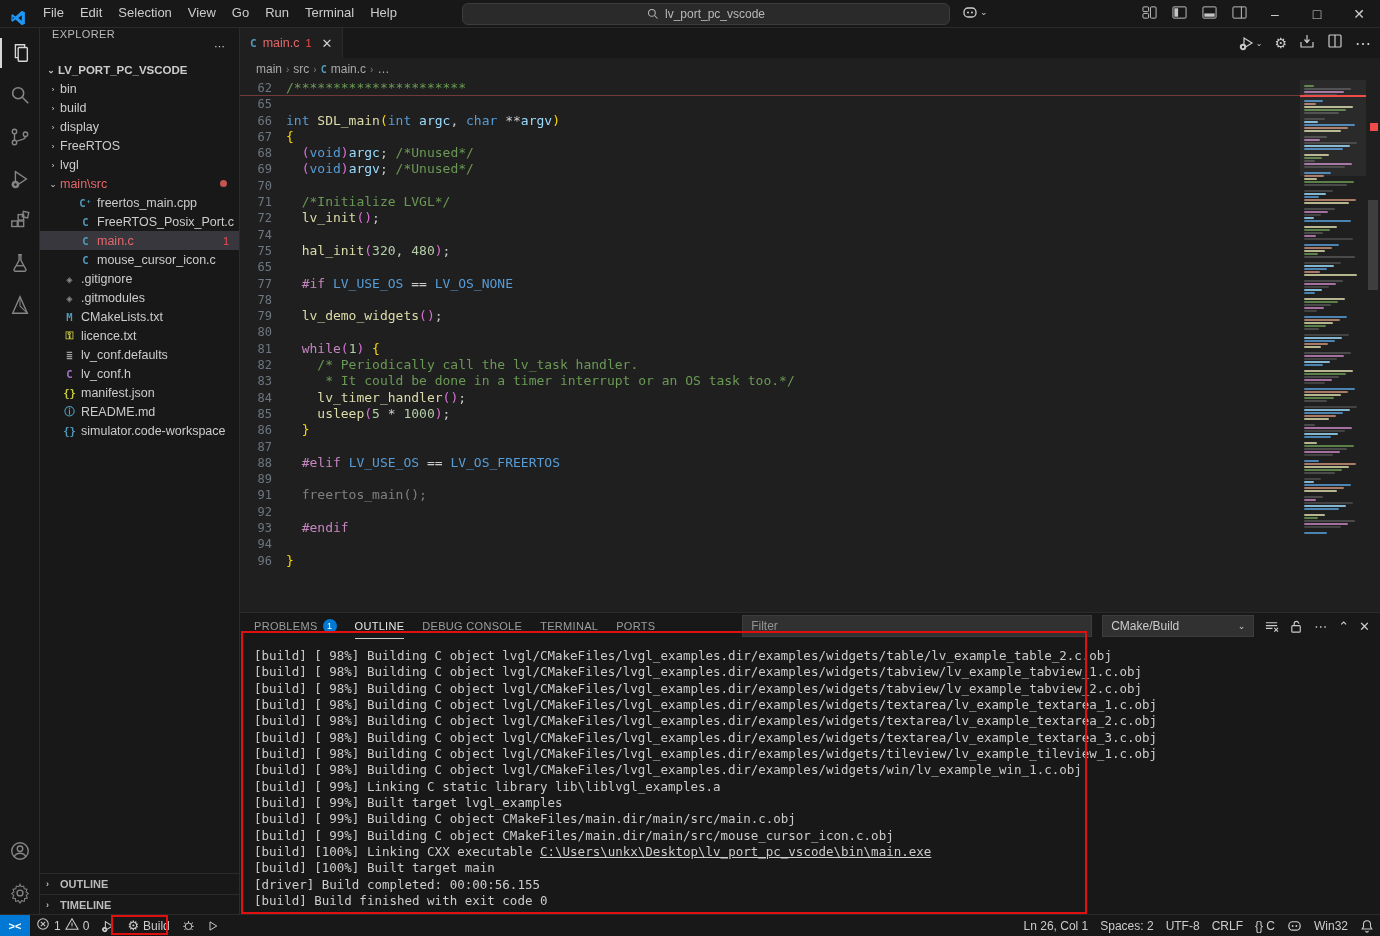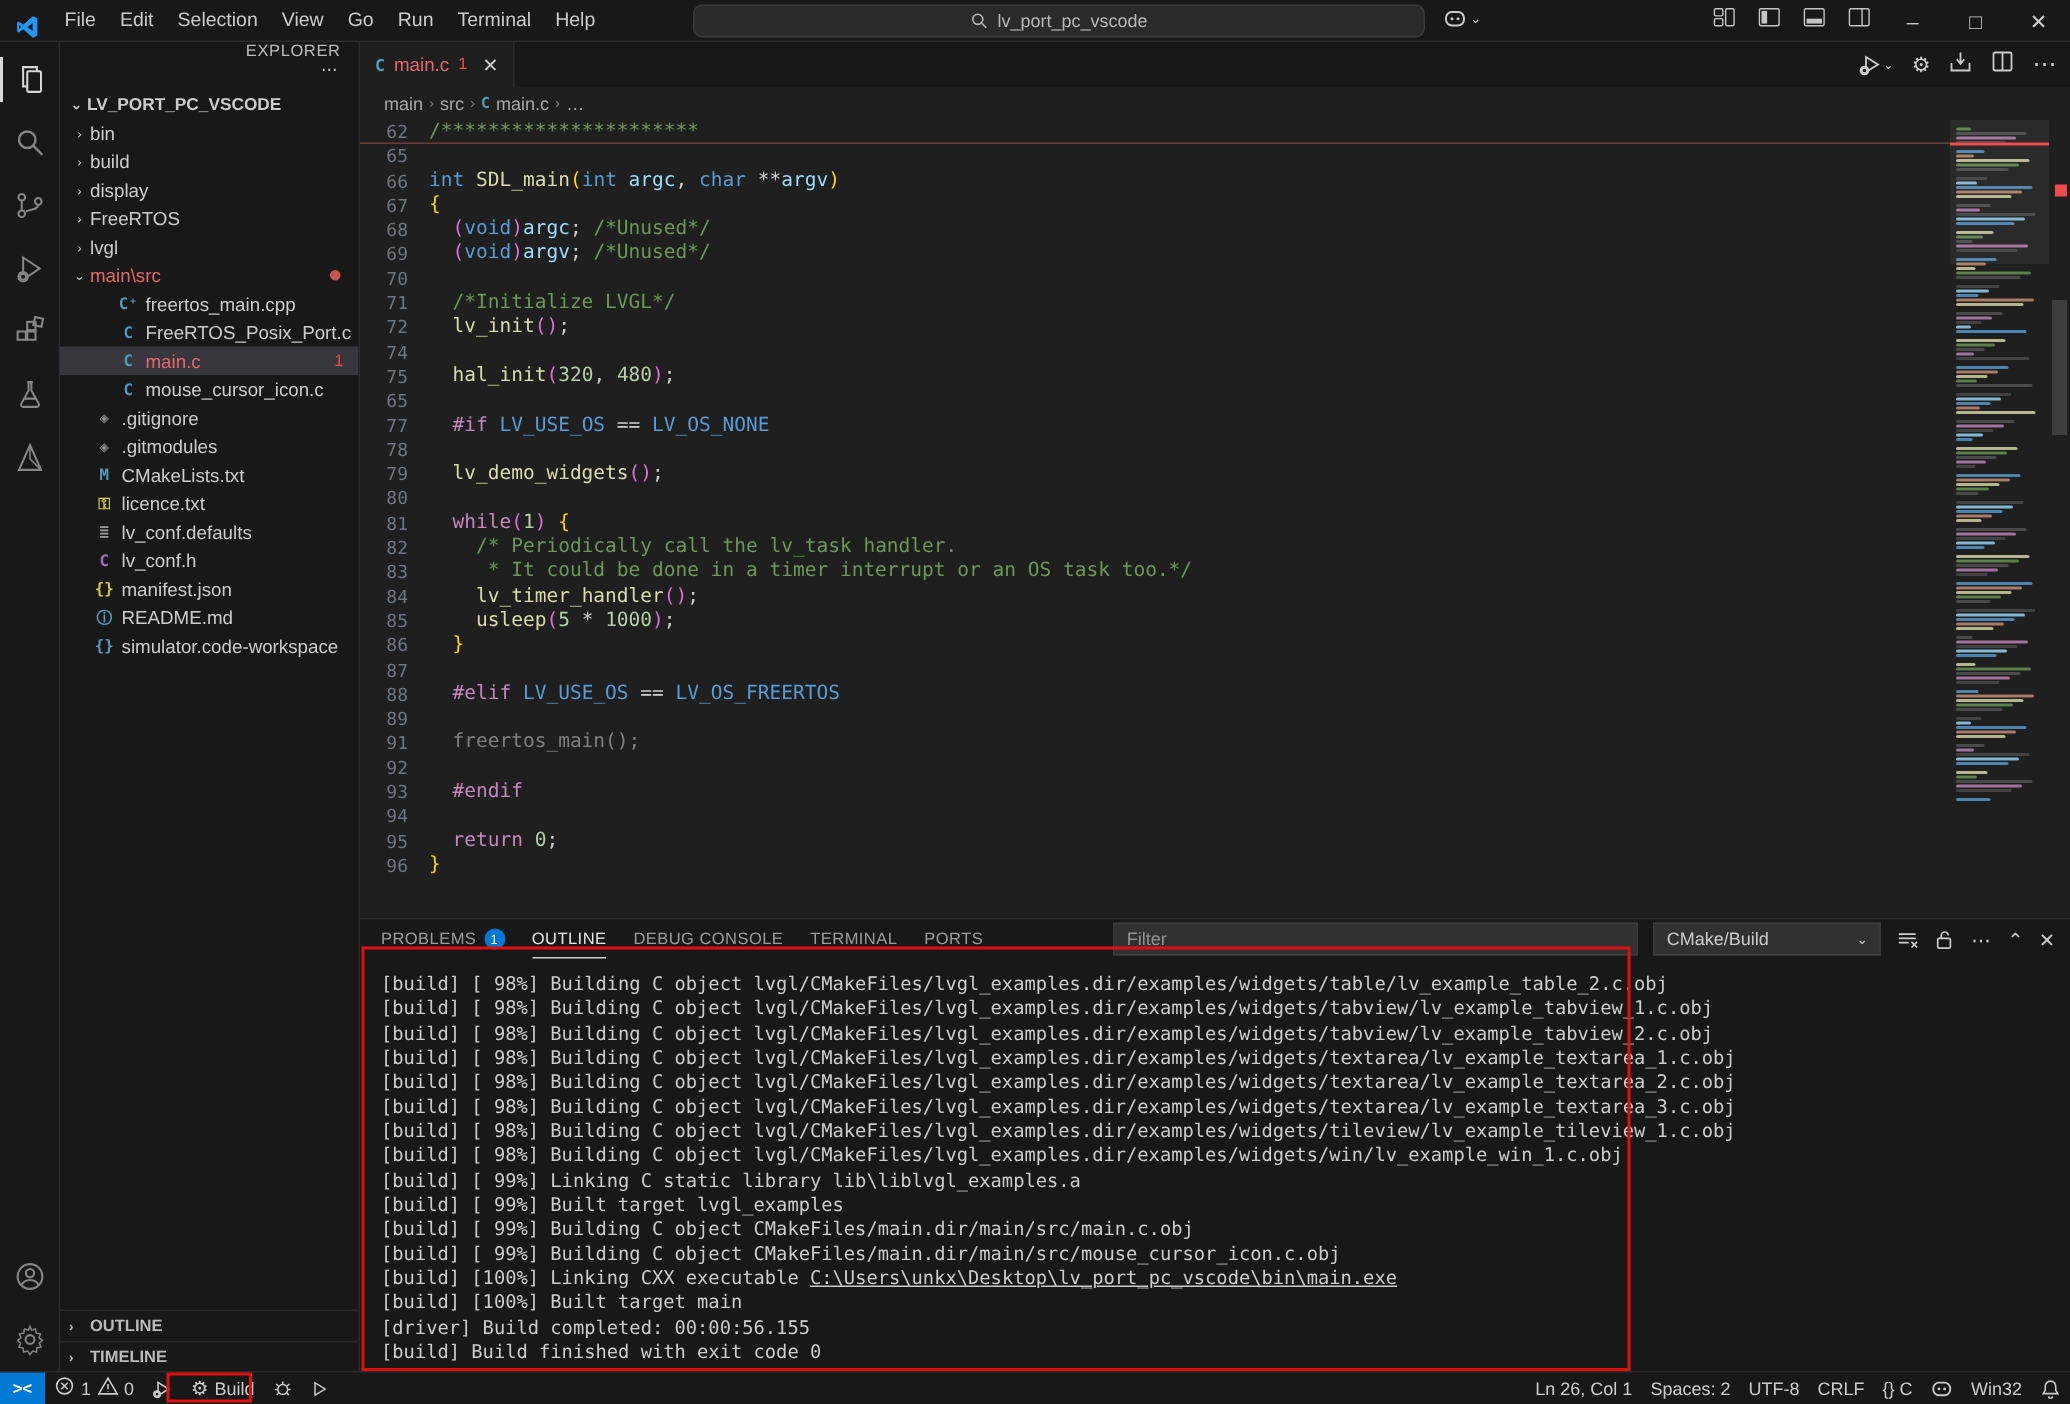--- a/index.html
+++ b/index.html
@@ -32,21 +32,21 @@
   .act-item { width:40px; height:42px; display:flex; align-items:center; justify-content:center;
     color:#868686; position:relative; }
   .act-item.active { color:#d7d7d7; }
   .act-item.active::before { content:""; position:absolute; left:0; top:6px; bottom:6px; width:2px; background:#d7d7d7; }
   .act-spacer { flex:1; }
   .act-item svg { width:22px; height:22px; }
 
   
   #sidebar { width:200px; background:#181818; border-right:1px solid #2b2b2b;
     display:flex; flex-direction:column; font-size:13px; position:relative; }
-  .sidebar-header { height:32px; display:flex; align-items:flex-end; padding:0 12px;
+  .sidebar-header { height:32px; display:flex; align-items:flex-start; padding:0 12px;
     font-size:11px; letter-spacing:.4px; color:#bbbbbb;flex-direction:column; }
   .sidebar-header .more { margin-left:auto; letter-spacing:2px; color:#cccccc; }
   .tree { flex:1; overflow:hidden; }
   .tree-row { height:19px; display:flex; align-items:center; font-size:12.5px; color:#cccccc;
     white-space:nowrap; position:relative; }
   .tree-row.selected { background:#37373d; }
   .tree-row .chev { width:14px; font-size:9px; color:#cccccc; display:inline-block; text-align:center; transform:scaleY(.9); }
   .tree-row .ficon { width:15px; display:inline-block; text-align:center; margin-right:4px;
     font-size:10.5px; font-weight:bold; }
   .tree-row .badge-num { margin-left:auto; margin-right:10px; color:#f14c4c; font-size:11px; }
@@ -504,24 +504,20 @@
           </div>
           <div class="code-line">
             <span class="lnum">93</span>
             <span class="ltext"><span class="tok-plain">  </span><span class="tok-ctrl">#endif</span></span>
           </div>
           <div class="code-line">
             <span class="lnum">94</span>
             <span class="ltext"></span>
           </div>
           <div class="code-line">
-            <span class="lnum">95</span>
-            <span class="ltext"><span class="tok-plain">  </span><span class="tok-ctrl">return </span><span class="tok-num">0</span><span class="tok-plain">;</span></span>
-          </div>
-          <div class="code-line">
             <span class="lnum">96</span>
             <span class="ltext"><span class="tok-p1">}</span></span>
           </div>
         </div>
       <div id="minimap">
 
       <div class="mm-bar" style="width: 10px; background: rgb(106, 153, 85); opacity: 0.8;"></div>
           <div class="mm-bar" style="width: 47px; background: rgb(85, 85, 85); opacity: 0.8;"></div>
           <div class="mm-bar" style="width: 40px; background: rgb(197, 134, 192); opacity: 0.8;"></div>
           <div class="mm-bar" style="width: 33px; background: rgb(75, 75, 75); opacity: 0.8;"></div>

